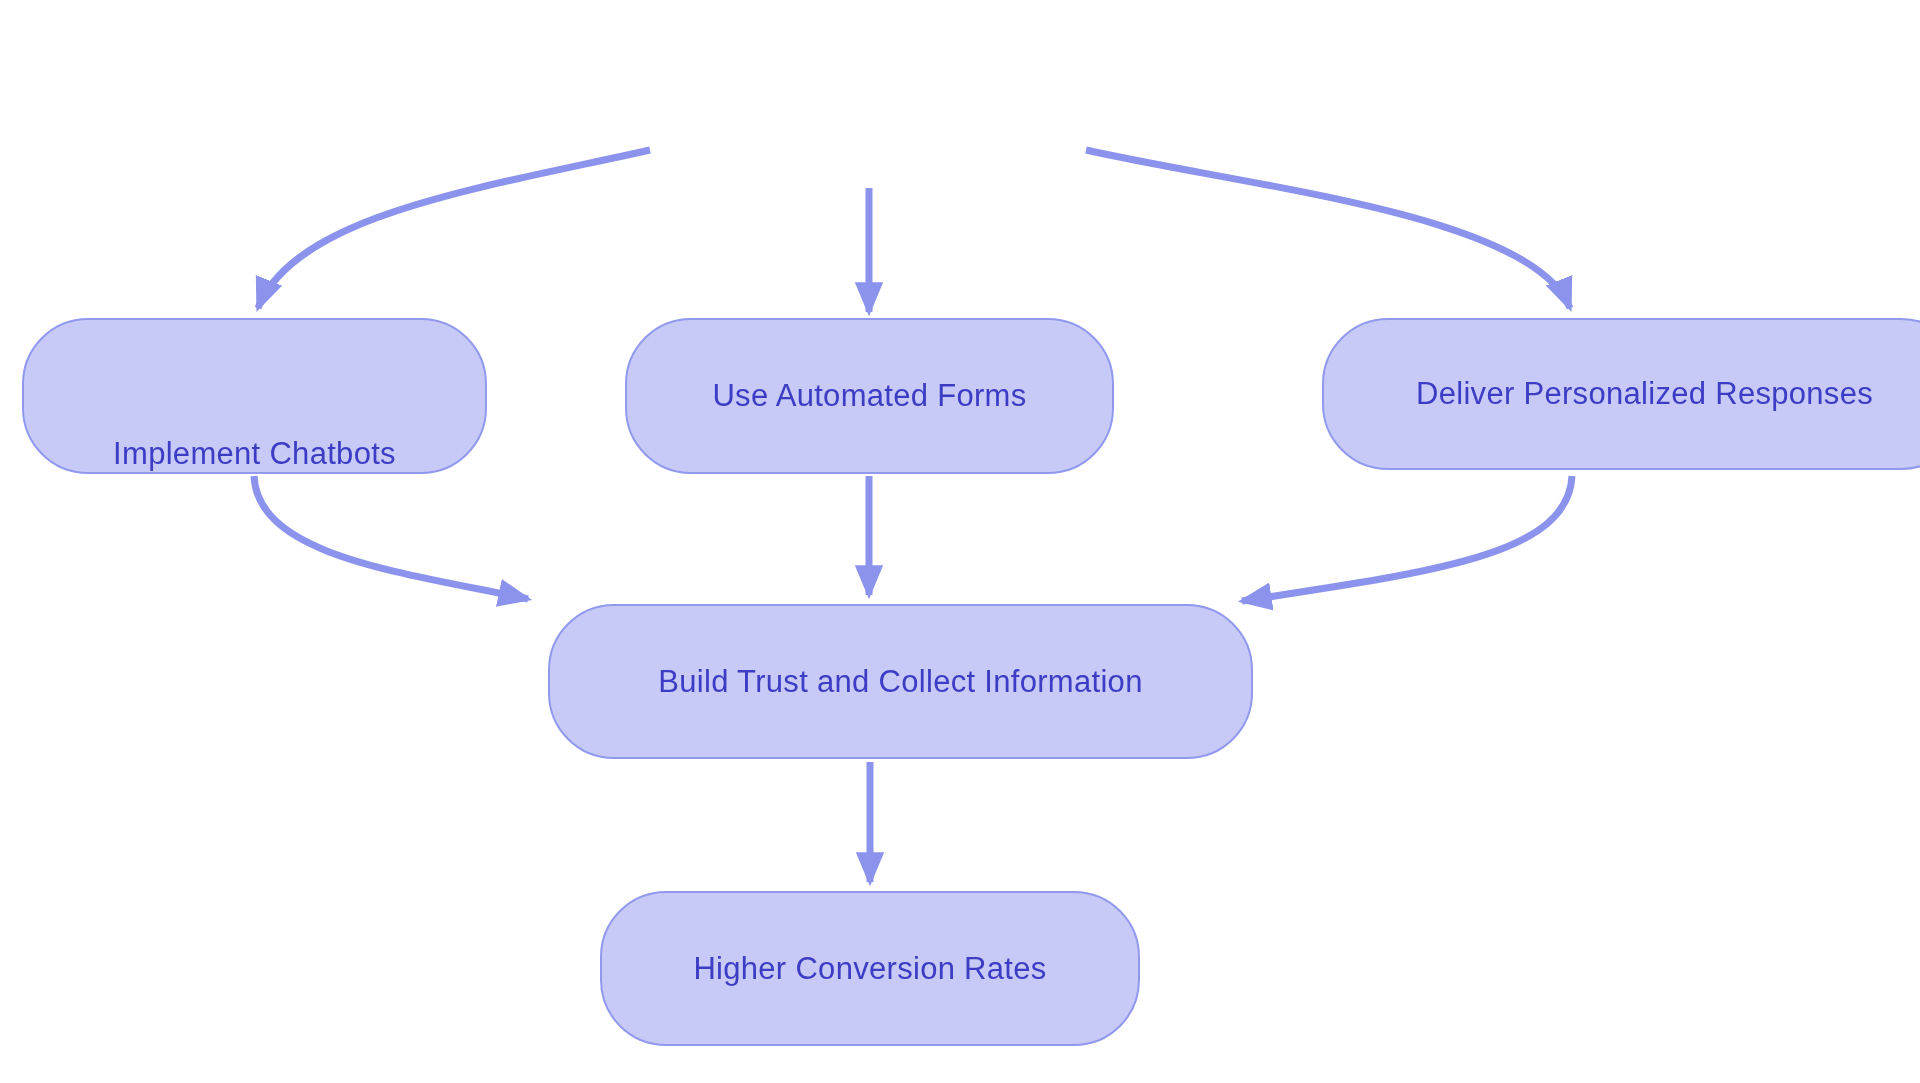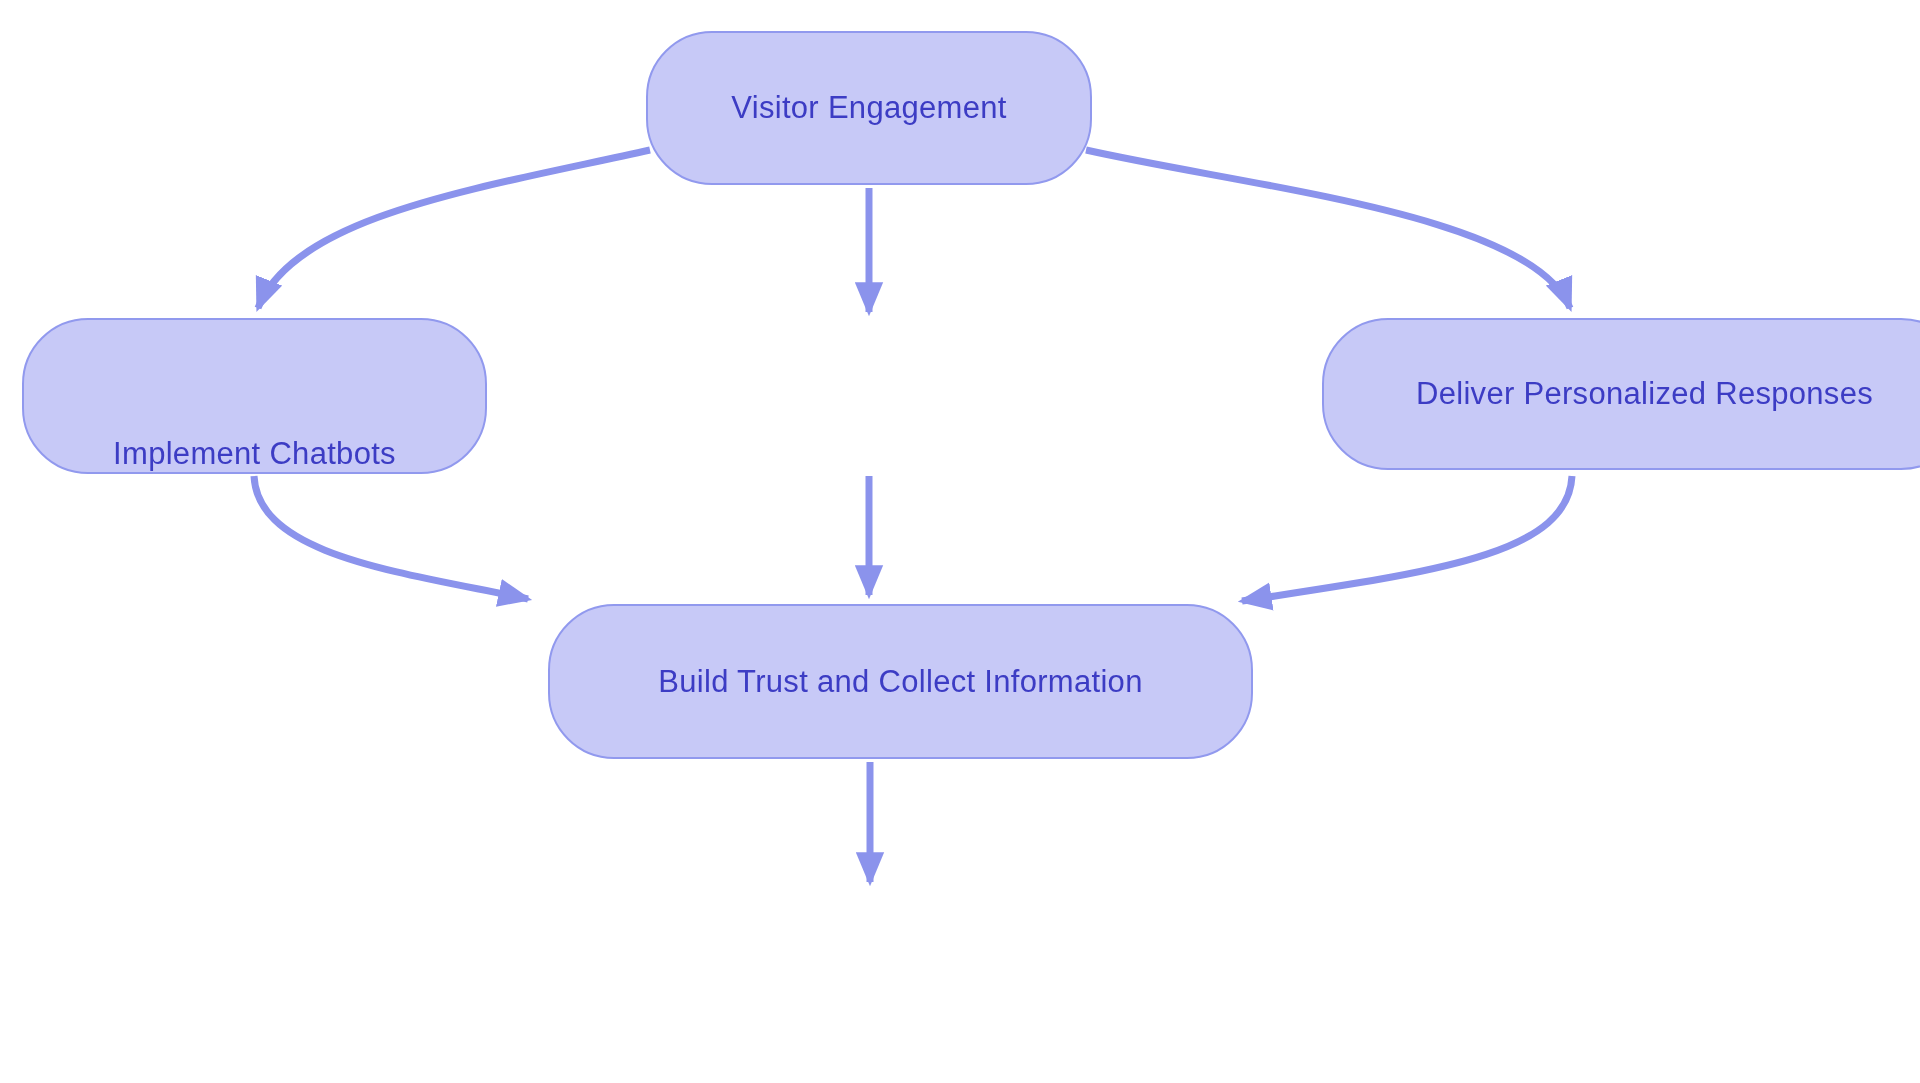--- a/index.html
+++ b/index.html
@@ -63,31 +63,34 @@
     </defs>
     <path class="edge" marker-end="url(#arrowhead)" d="M 650 150 C 480 188, 295 215, 258 308"></path>
     <path class="edge" marker-end="url(#arrowhead)" d="M 869 188 L 869 312"></path>
     <path class="edge" marker-end="url(#arrowhead)" d="M 1086 150 C 1256 188, 1533 215, 1570 308"></path>
     <path class="edge" marker-end="url(#arrowhead)" d="M 254 476 C 258 556, 400 572, 528 599"></path>
     <path class="edge" marker-end="url(#arrowhead)" d="M 869 476 L 869 595"></path>
     <path class="edge" marker-end="url(#arrowhead)" d="M 1572 476 C 1568 556, 1430 572, 1242 601"></path>
     <path class="edge" marker-end="url(#arrowhead)" d="M 870 762 L 870 882"></path>
   </svg>
 
-  <div class="node" id="node-visitor">
-    <span class="node-label">Visitor Engagement</span>
-  </div>
 
   <div class="node" id="node-chatbots">
     <span class="node-label">Implement Chatbots</span>
   </div>
 
+  <div class="node" id="node-forms">
+    <span class="node-label">Use Automated Forms</span>
+  </div>
 
   <div class="node" id="node-personalized">
     <span class="node-label">Deliver Personalized Responses</span>
   </div>
 
   <div class="node" id="node-build">
     <span class="node-label">Build Trust and Collect Information</span>
   </div>
 
+  <div class="node" id="node-conversion">
+    <span class="node-label">Higher Conversion Rates</span>
+  </div>
 
 </div>
 
 </body></html>

